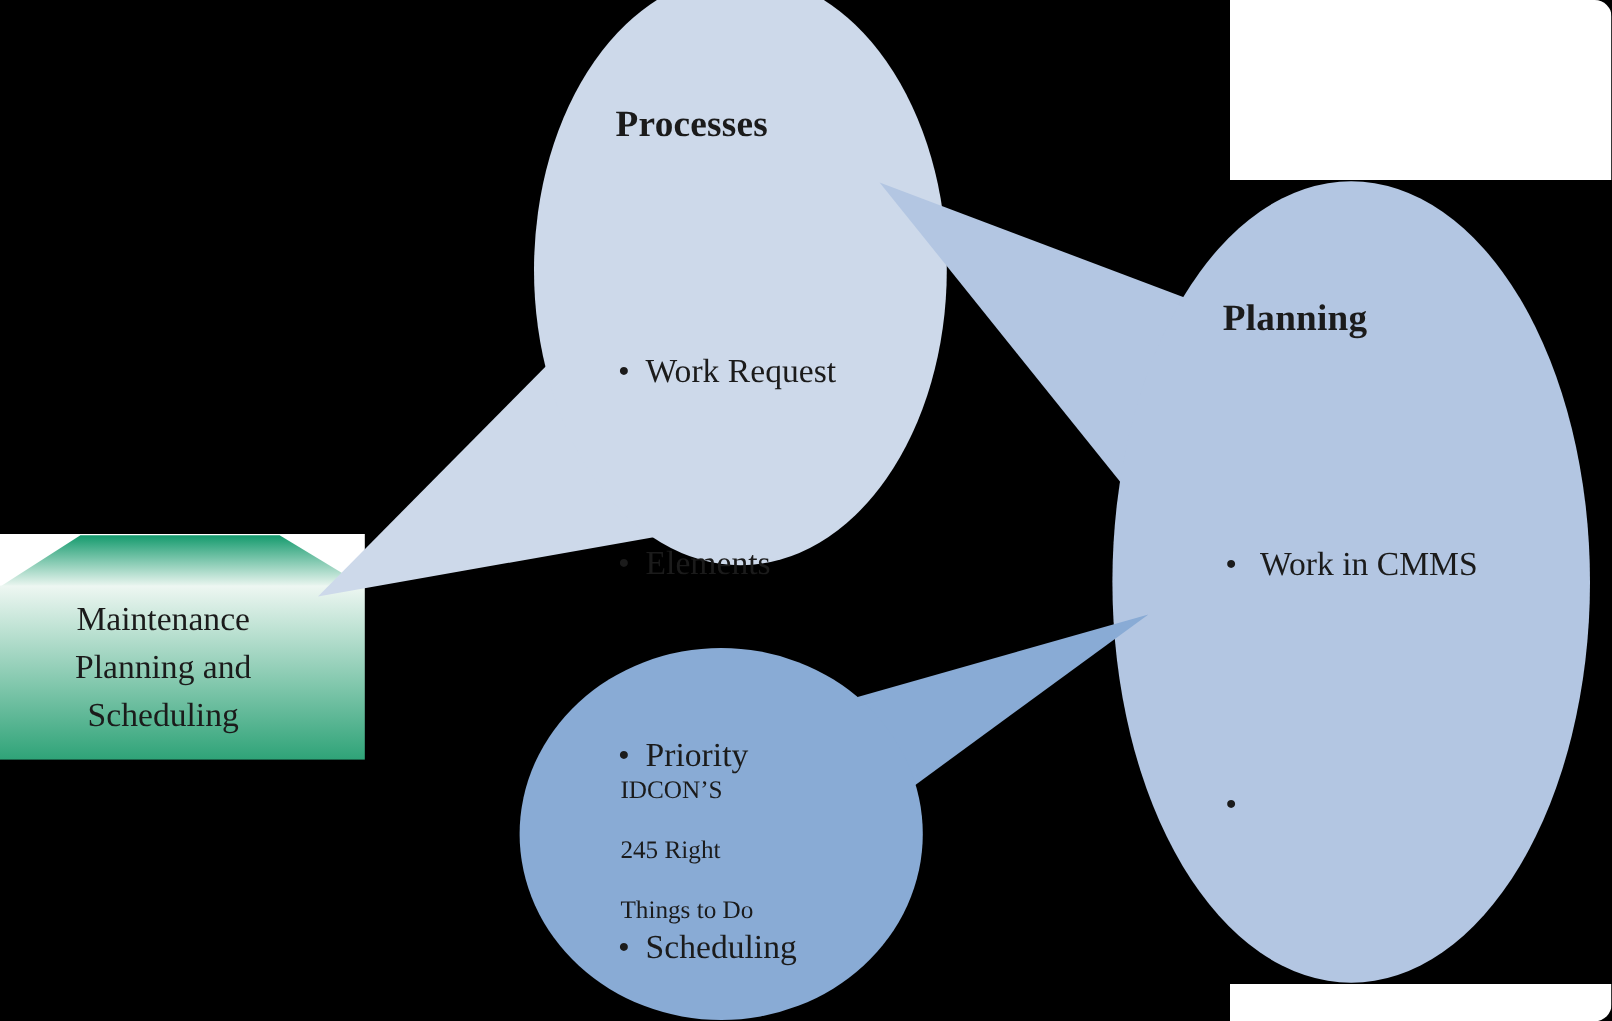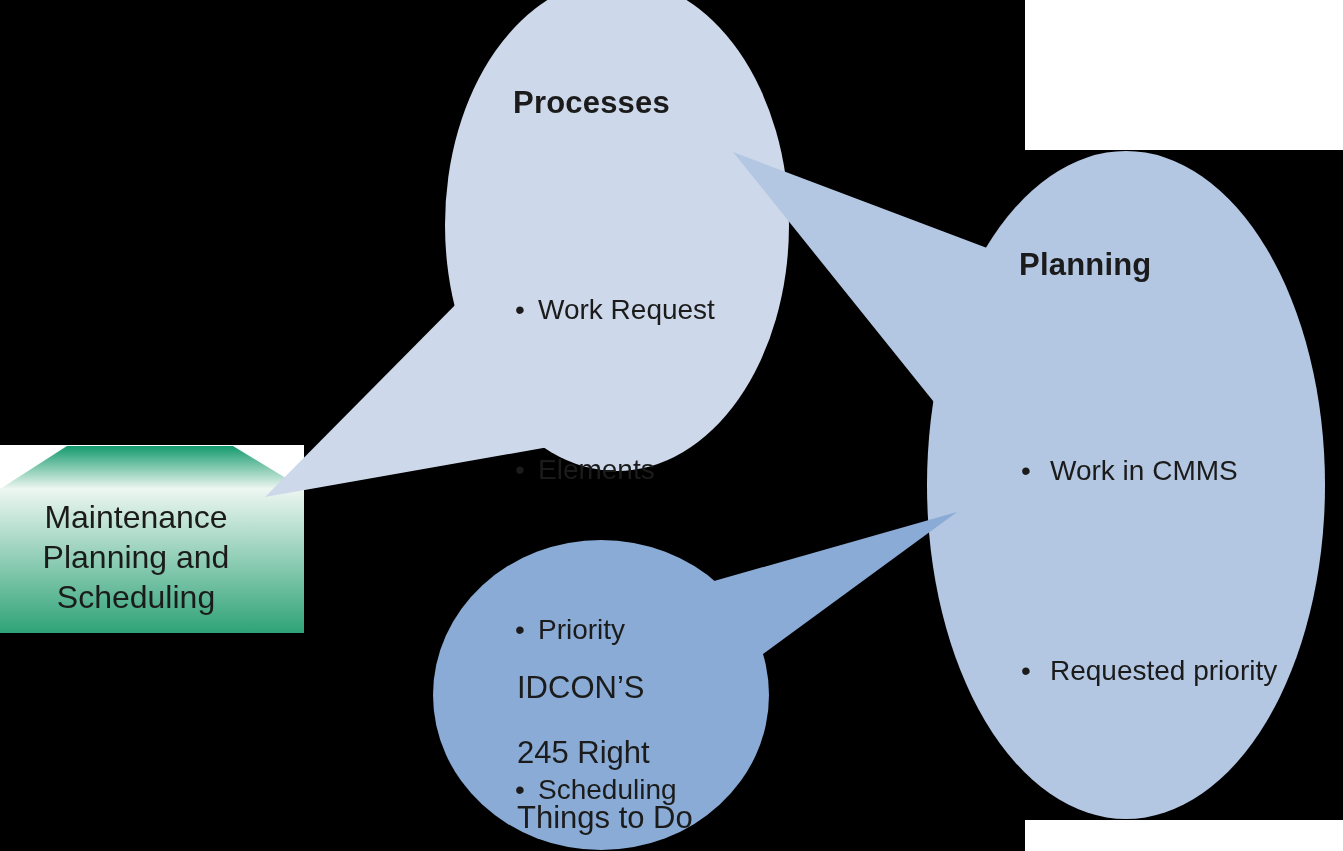--- a/index.html
+++ b/index.html
@@ -1,31 +1,31 @@
 <!DOCTYPE html>
 <html><head>
 <meta charset="utf-8">
 <style>
   html,body{margin:0;padding:0;background:#000;}
   .canvas{
     position:relative;width:1343px;height:851px;overflow:hidden;
-    background:#000;font-family:Liberation Sans, sans-serif;color:#1b1b1b;
+    background:#000;font-family:Liberation Serif, serif;color:#1b1b1b;border-radius:14px;
   }
   .shapes{position:absolute;left:0;top:0;}
   .txt{position:absolute;white-space:pre;}
   .bubble-title{font-size:31px;font-weight:600;letter-spacing:0.2px;}
   .list{font-size:28px;line-height:40px;}
   .list .line{display:flex;}
   .bullet{display:inline-block;flex:none;width:23px;}
   .elements-list .bullet{width:29px;}
   .mps-label{
     left:0;top:497px;width:272px;text-align:center;
-    font-size:32px;line-height:40px;white-space:pre;
+    font-size:28px;line-height:40px;white-space:pre;
   }
-  .idcon-label{left:517px;top:655px;font-size:31px;line-height:65px;}
+  .idcon-label{left:517px;top:633px;font-size:21px;line-height:50px;}
   .processes-title{left:513px;top:85px;}
   .processes-list{left:515px;top:130px;}
   .elements-title{left:1019px;top:247px;}
   .elements-list{left:1021px;top:291px;}
 </style>
 </head>
 <body>
 
 <div class="canvas">
 
@@ -94,21 +94,20 @@
     
   
       <div class="line">
         <span class="bullet">•</span>
         <span>Work in CMMS</span>
       </div>
     
     
       <div class="line">
         <span class="bullet">•</span>
-        <span>Requested priority</span>
       </div>
     
       
     
       
     
       
     
       
     

